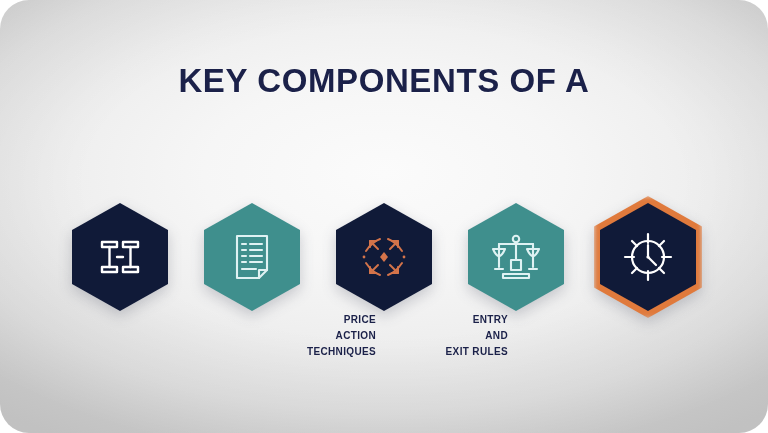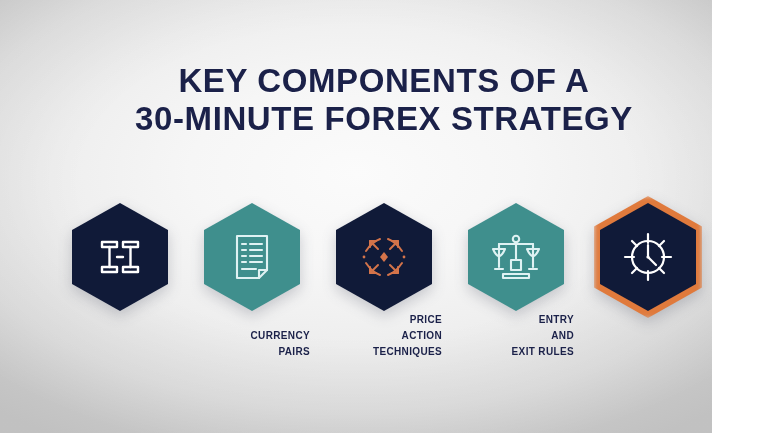--- a/index.html
+++ b/index.html
@@ -3,25 +3,26 @@
 <meta charset="utf-8">
 <title>Key Components Infographic</title>
 <style>
   * { margin:0; padding:0; box-sizing:border-box; }
   html,body{
     width:768px; height:433px; overflow:hidden;
     font-family:"Liberation Sans", sans-serif;
   }
   #slide{
     position:relative;
-    width:712px; height:433px;
+    width:768px; height:433px;
     background:
       radial-gradient(ellipse 78% 72% at 50% 40%,
         #fbfbfb 0%, #f6f6f6 30%, #eeeeee 55%, #e2e2e2 78%, #d7d7d7 100%);
     overflow:hidden;
+    border-radius:29px;
   }
   
   #vignette{
     position:absolute; inset:0;
     background:radial-gradient(ellipse 70% 65% at 50% 42%,
       rgba(0,0,0,0) 55%, rgba(0,0,0,0.045) 82%, rgba(0,0,0,0.10) 100%);
     pointer-events:none;
   }
 
   
@@ -112,21 +113,20 @@
     padding-bottom:2px;
   }
 </style>
 </head>
 <body>
 
 <div id="slide">
 
   <div id="title-block">
     <span class="title-line">KEY COMPONENTS OF A</span>
-    <span class="title-line">30-MINUTE FOREX STRATEGY</span>
   </div>
 
   <div id="hex-row">
 
     <div class="hex-item">
       <div class="hex-wrap">
         <div class="hex navy"></div>
         <div class="hex-icon">
           <svg viewBox="0 0 54 54" fill="none" stroke="#ffffff" stroke-width="2.4" stroke-linecap="round" stroke-linejoin="round">
             <path d="M9 12 H24 V17 H9 Z"></path>
@@ -236,22 +236,20 @@
             <path d="M27 15 V27 L35 35"></path>
             <circle cx="27" cy="27" r="1.6" fill="#ffffff" stroke="none"></circle>
           </svg>
         </div>
       </div>
     </div>
 
   </div>
 
   <div id="label-row">
-    <div class="label-cell">CURRENCY
-PAIRS</div>
     <div class="label-cell">PRICE
 ACTION
 TECHNIQUES</div>
     <div class="label-cell">ENTRY
 AND
 EXIT RULES</div>
   </div>
 
   <div id="vignette"></div>
 </div>

